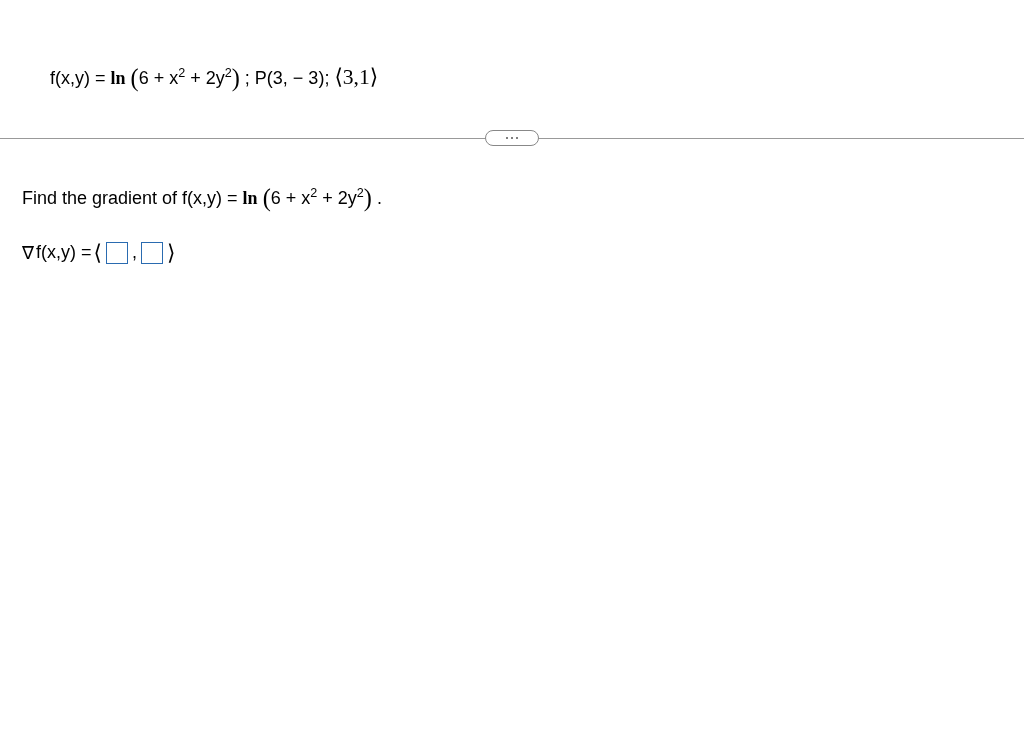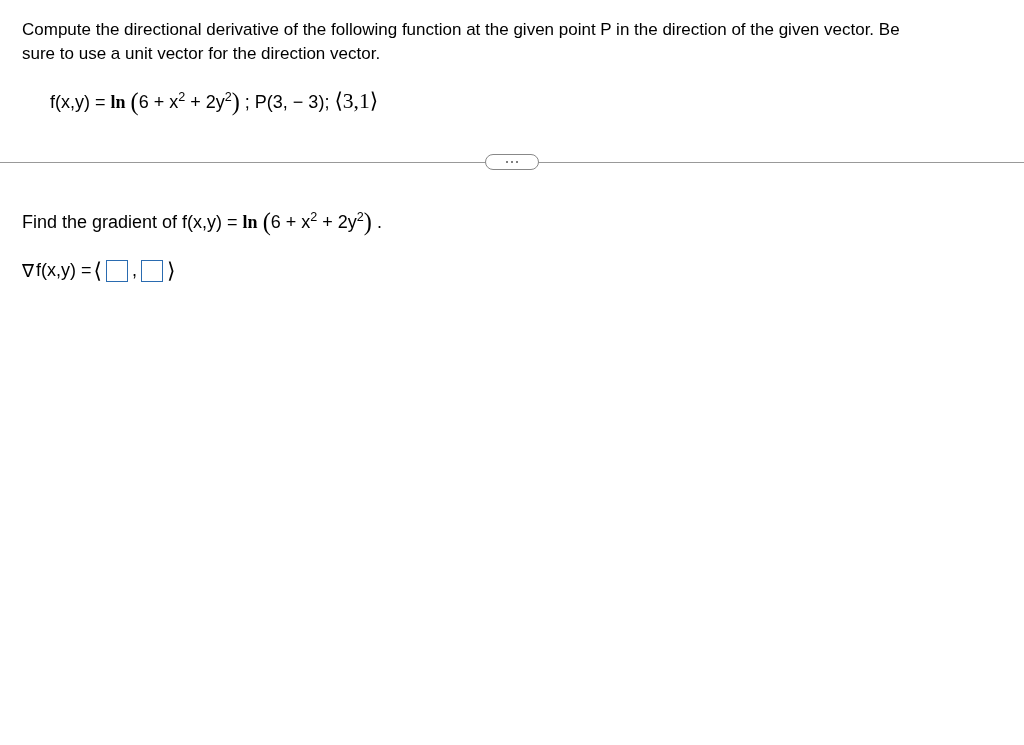--- a/index.html
+++ b/index.html
@@ -57,21 +57,21 @@
       display: flex;
       gap: 3px;
     }
     .expand-pill .dot {
       width: 2px;
       height: 2px;
       border-radius: 50%;
       background: #555;
     }
     .question-line {
-      margin-bottom: 22px;
+      margin-bottom: 28px;
       font-size: 18px;
     }
     .answer-line {
       font-size: 18px;
       display: flex;
       align-items: center;
       gap: 2px;
     }
     .input-box {
       display: inline-block;
@@ -103,22 +103,21 @@
       font-size: 1.2em;
     }
     .nabla {
       font-family: "Times New Roman", Times, serif;
     }
   </style>
 </head>
 <body>
 
 <div class="problem-statement">
-  <span>Compute the directional derivative of the following function at the given point P in the direction of the given vector. Be</span><br>
-  <span>sure to use a unit vector for the direction vector.</span>
+  <br>
 </div>
 
 <div class="equation-line">
   <span class="nowrap">
     <span>f(x,y) = </span><b class="math">ln</b>
     <span class="lparen">(</span><span>6 + x</span><sup>2</sup><span> + 2y</span><sup>2</sup><span class="rparen">)</span>
     <span>; P(3, − 3); </span><span class="langle">⟨3,1⟩</span>
   </span>
 </div>
 

